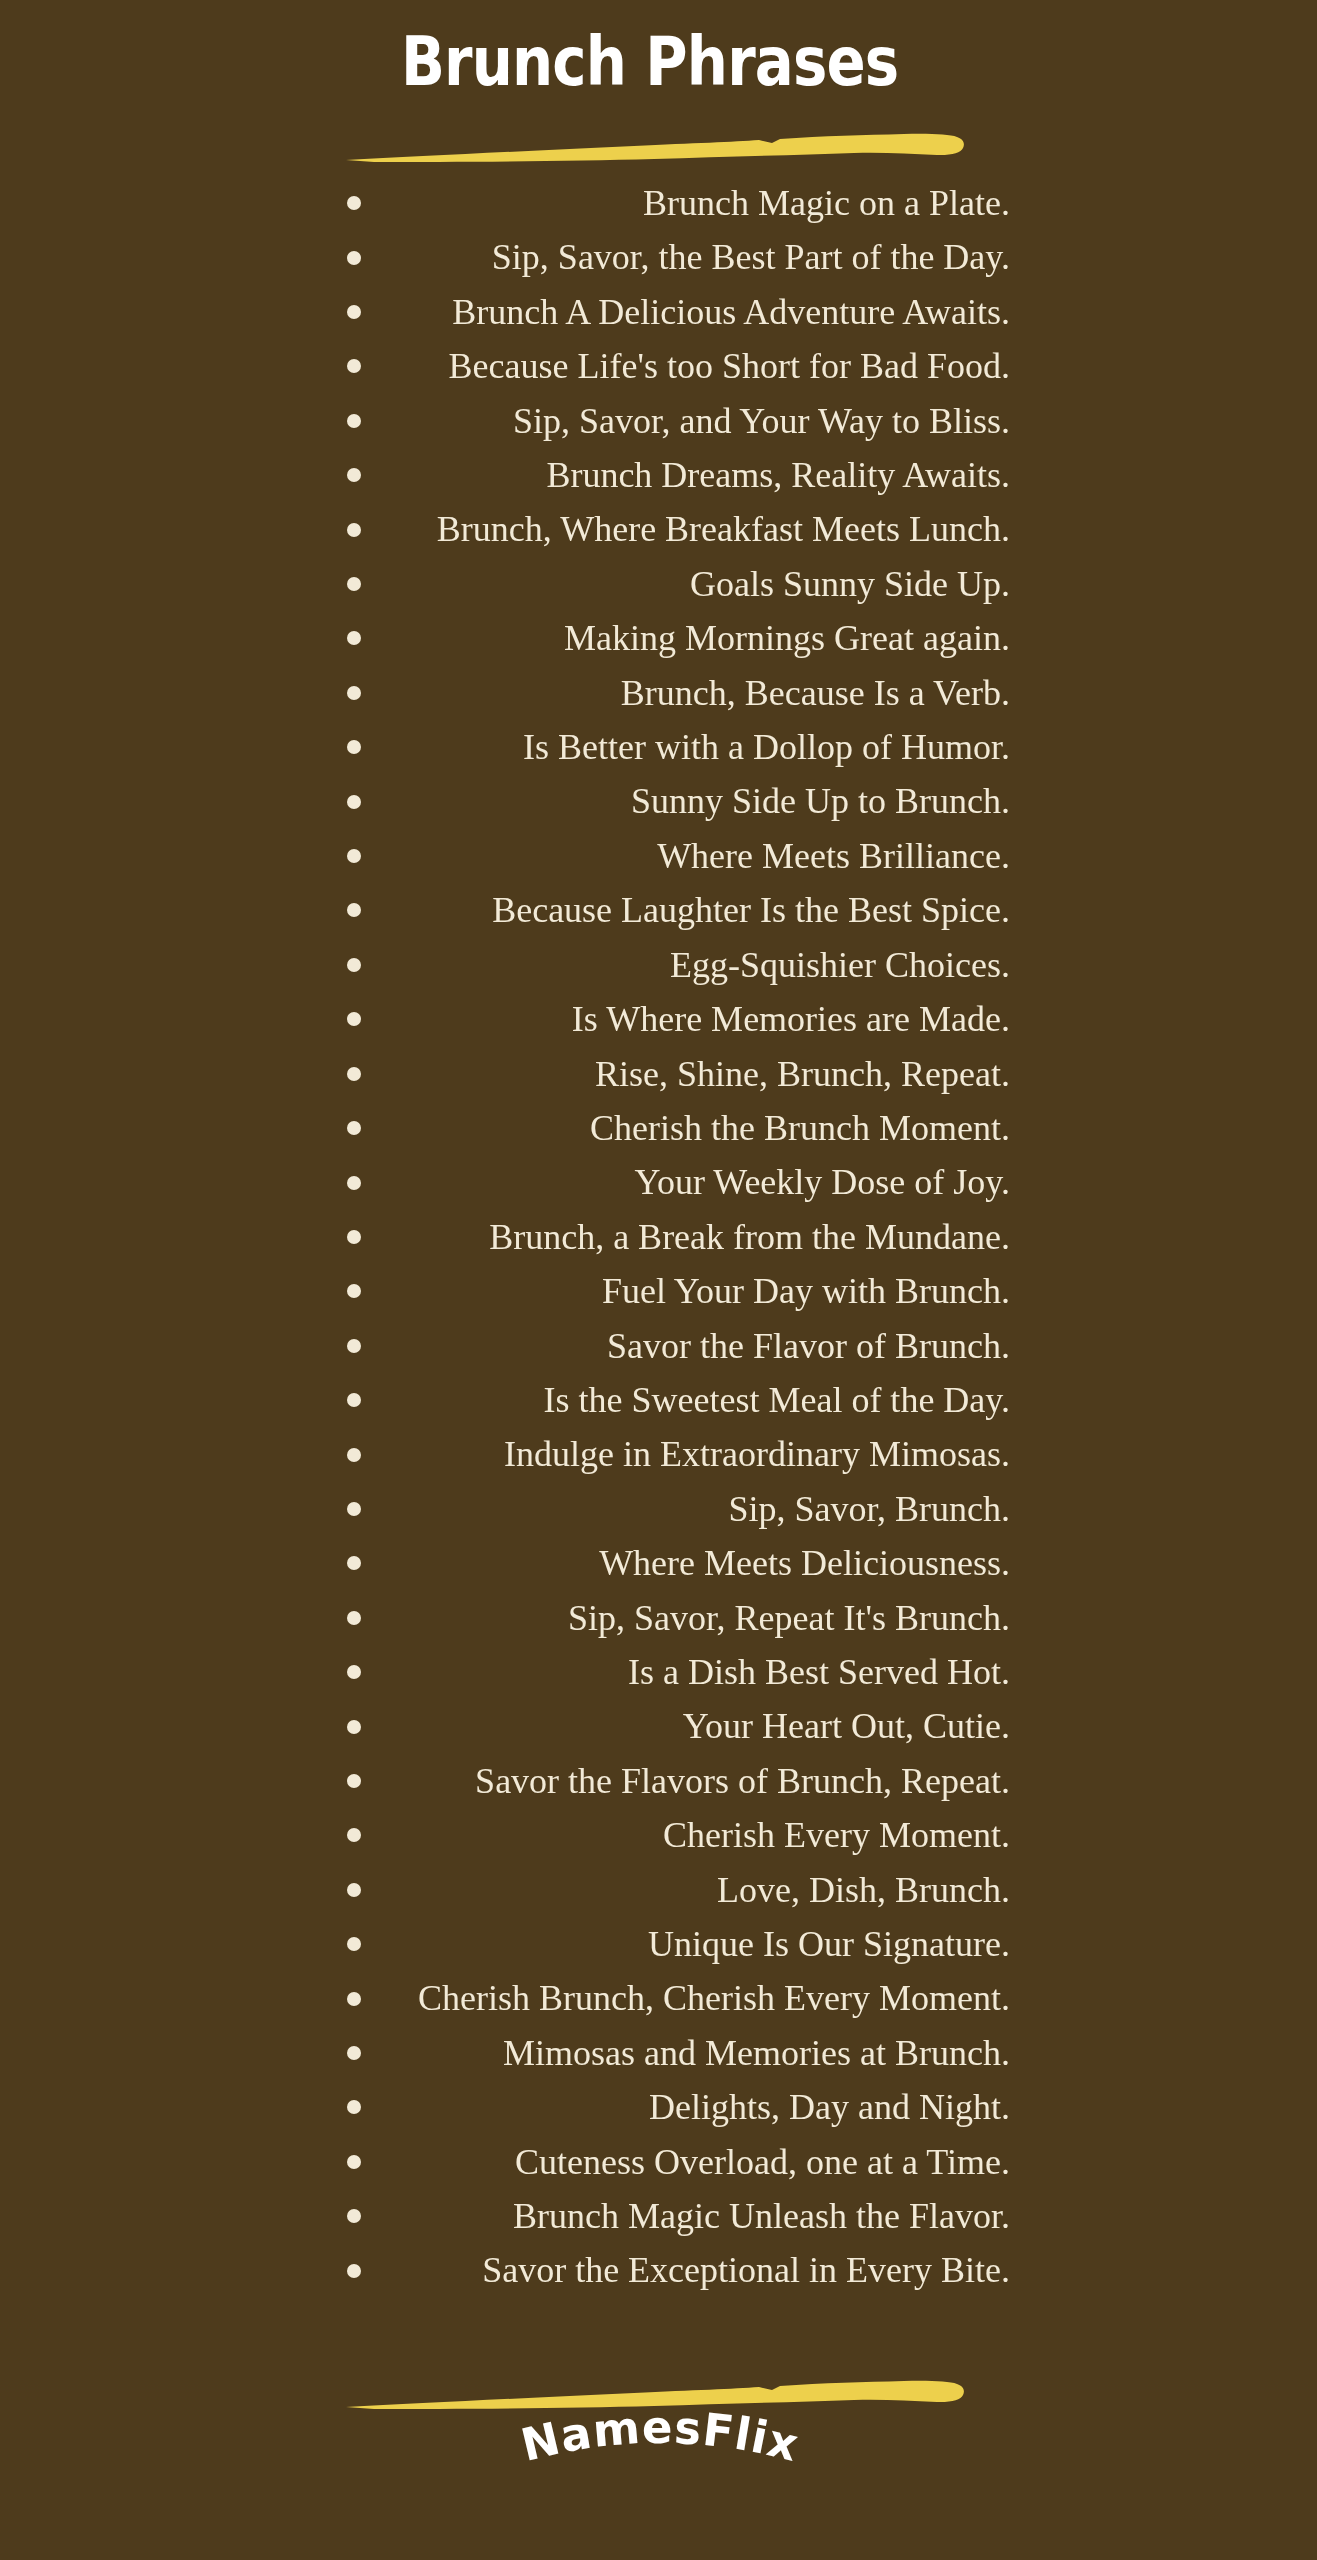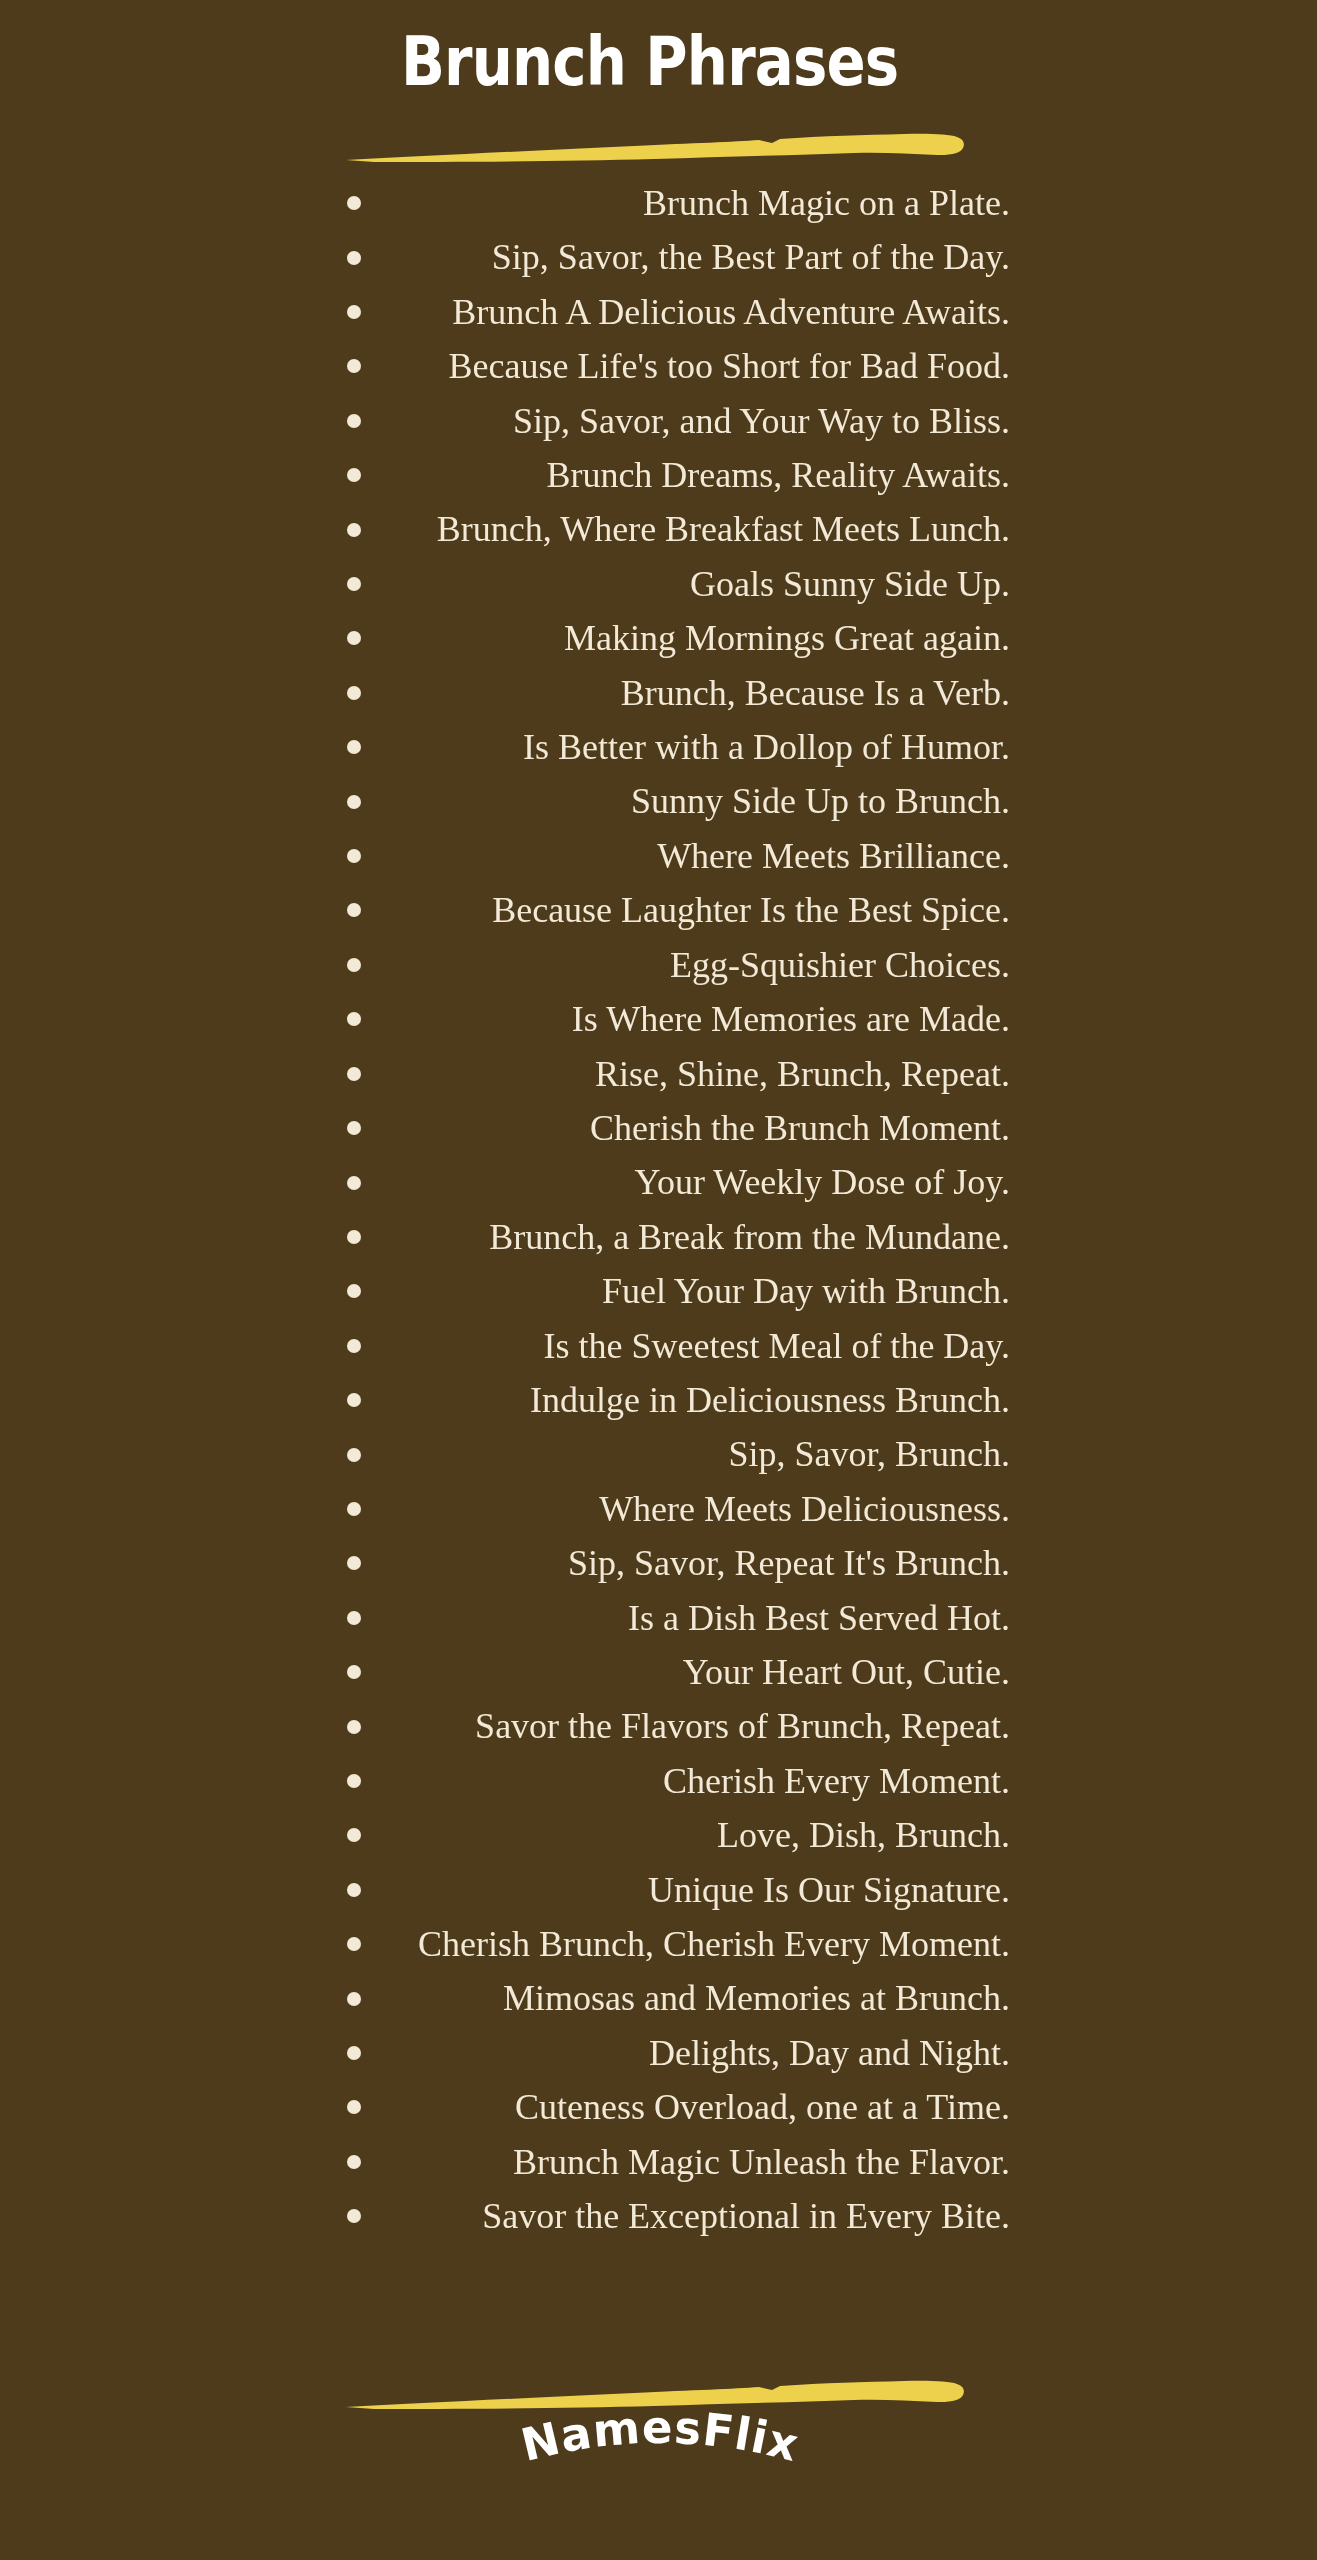--- a/index.html
+++ b/index.html
@@ -112,22 +112,23 @@
       <li>Sunny Side Up to Brunch.</li>
       <li>Where Meets Brilliance.</li>
       <li>Because Laughter Is the Best Spice.</li>
       <li>Egg-Squishier Choices.</li>
       <li>Is Where Memories are Made.</li>
       <li>Rise, Shine, Brunch, Repeat.</li>
       <li>Cherish the Brunch Moment.</li>
       <li>Your Weekly Dose of Joy.</li>
       <li>Brunch, a Break from the Mundane.</li>
       <li>Fuel Your Day with Brunch.</li>
+      <li>Savor the Flavor of Brunch.</li>
       <li>Is the Sweetest Meal of the Day.</li>
-      <li>Indulge in Deliciousness Brunch.</li>
+      <li>Indulge in Extraordinary Mimosas.</li>
       <li>Sip, Savor, Brunch.</li>
       <li>Where Meets Deliciousness.</li>
       <li>Sip, Savor, Repeat It's Brunch.</li>
       <li>Is a Dish Best Served Hot.</li>
       <li>Your Heart Out, Cutie.</li>
       <li>Savor the Flavors of Brunch, Repeat.</li>
       <li>Cherish Every Moment.</li>
       <li>Love, Dish, Brunch.</li>
       <li>Unique Is Our Signature.</li>
       <li>Cherish Brunch, Cherish Every Moment.</li>

